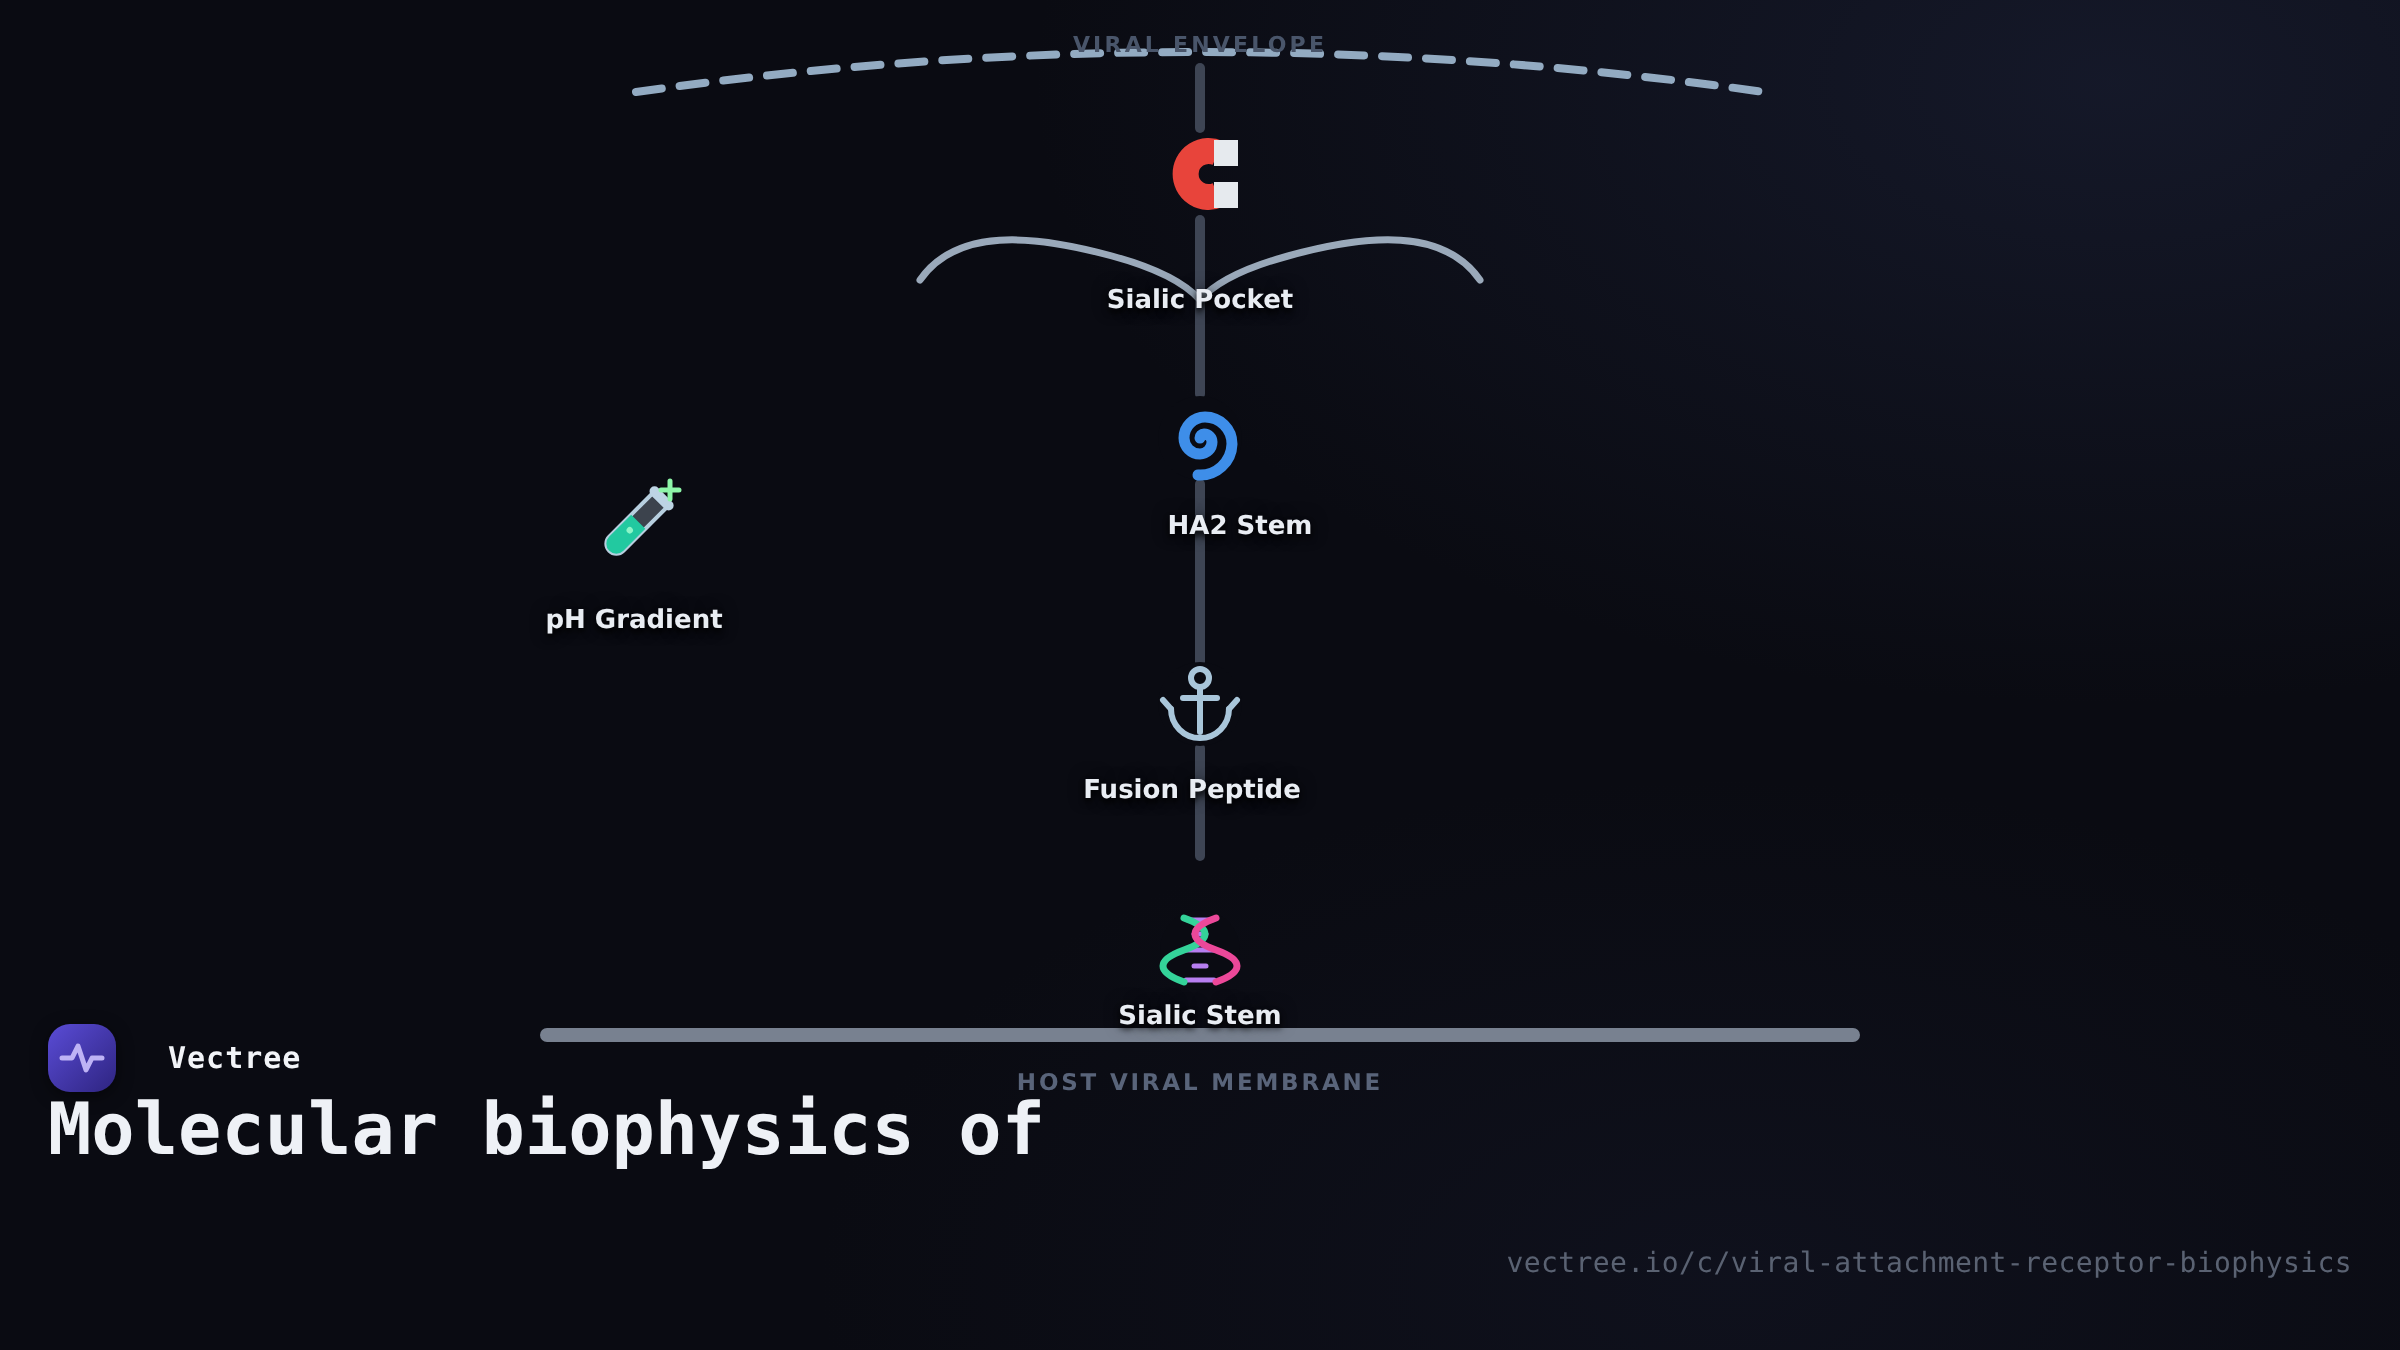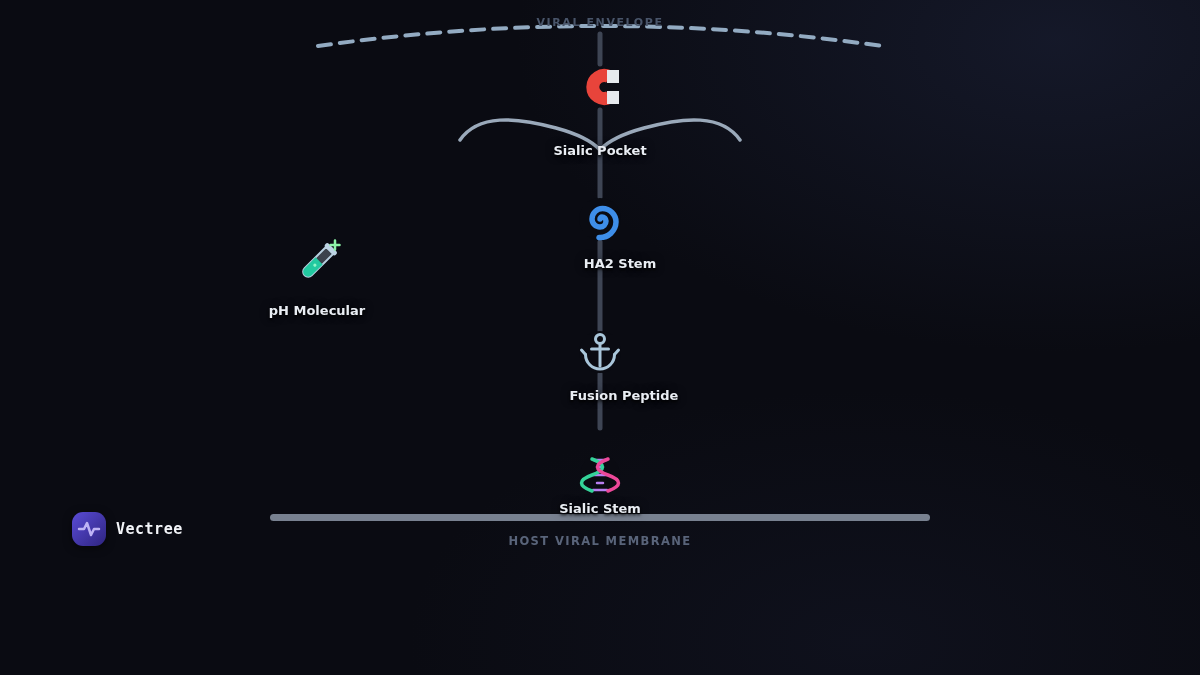--- a/index.html
+++ b/index.html
@@ -22,21 +22,21 @@
     position:absolute;left:600px;top:534px;transform:translateX(-50%);
     font-size:11.5px;font-weight:700;letter-spacing:1.4px;color:#59647a;
     white-space:nowrap;
   }
   .node-icon{position:absolute;transform:translateX(-50%);}
   .node-label{
     position:absolute;transform:translateX(-50%);
     font-size:13px;font-weight:700;color:#e9edf3;white-space:nowrap;
     text-shadow:0 2px 3px rgba(0,0,0,0.95), 0 0 8px rgba(0,0,0,0.6);
   }
-  .brand-row{position:absolute;left:24px;top:512px;display:flex;align-items:center;gap:10px;margin-left:48px;}
+  .brand-row{position:absolute;left:24px;top:512px;display:flex;align-items:center;gap:26px;}
   .brand-logo{
     width:34px;height:34px;border-radius:11px;
     background:linear-gradient(135deg,#5a4cd6 0%,#2e2480 100%);
     display:flex;align-items:center;justify-content:center;
     box-shadow:0 2px 8px rgba(0,0,0,0.5);
   }
   .brand-name{
     font-family:"DejaVu Sans Mono", monospace;
     font-size:15px;font-weight:700;color:#f2f4f8;letter-spacing:0.5px;
   }
@@ -87,21 +87,21 @@
   <svg class="node-icon" style="left:600px;top:330px;" width="44" height="44" viewBox="0 0 44 44">
     <circle cx="22" cy="22" r="21" fill="#0a0b12"></circle>
     <g fill="none" stroke="#a9c6da" stroke-width="3" stroke-linecap="round">
       <circle cx="22" cy="9" r="4.5"></circle>
       <line x1="22" y1="13.5" x2="22" y2="36"></line>
       <line x1="13.5" y1="19" x2="30.5" y2="19"></line>
       <path d="M7.5,24.5 A14.5,14.5 0 0 0 36.5,24.5"></path>
       <path d="M7.5,24.5 L3.5,20 M36.5,24.5 L40.5,20"></path>
     </g>
   </svg>
-  <div class="node-label" style="left:624px;top:388px;text-align:right;">Fusion Peptide</div>
+  <div class="node-label" style="left:596px;top:388px;text-align:right;">Fusion Peptide</div>
 
   <svg class="node-icon" style="left:600px;top:454px;" width="42" height="42" viewBox="0 0 42 42">
     <circle cx="21" cy="21" r="20" fill="#0a0b12"></circle>
     <g stroke="#b77ef0" stroke-width="2.5" stroke-linecap="round">
       <line x1="15" y1="6" x2="27" y2="6"></line>
       <line x1="18" y1="13" x2="24" y2="13"></line>
       <line x1="14" y1="21" x2="28" y2="21"></line>
       <line x1="18" y1="29" x2="24" y2="29"></line>
       <line x1="14" y1="36" x2="28" y2="36"></line>
     </g>
@@ -112,30 +112,32 @@
 
   <svg class="node-icon" style="left:317px;top:237px;" width="52" height="52" viewBox="0 0 52 52">
     <g transform="rotate(45 26 26)">
       <path d="M21,8 L21,38.5 A5,5 0 0 0 31,38.5 L31,8 Z" fill="rgba(190,215,230,0.28)" stroke="#b7cfdf" stroke-width="2"></path>
       <path d="M21,23 L21,38.5 A5,5 0 0 0 31,38.5 L31,23 Z" fill="#22c9a0"></path>
       <rect x="18.5" y="4" width="15" height="5" rx="2.5" fill="#bdd4e4"></rect>
       <circle cx="26" cy="29" r="1.6" fill="#8df5c8"></circle>
     </g>
     <path d="M44,3.5 v9 M39.5,8 h9" stroke="#8df5a8" stroke-width="2.5" stroke-linecap="round"></path>
   </svg>
-  <div class="node-label" style="left:317px;top:303px;">pH Molecular</div>
+  <div class="node-label" style="left:317px;top:303px;">pH Gradient</div>
 
   <div class="mem-label">HOST VIRAL MEMBRANE</div>
 
   <div class="brand-row">
     <div class="brand-logo">
       <svg width="34" height="34" viewBox="0 0 34 34">
         <polyline points="7,17 12,17 15,11 19,23 22,17 27,17" fill="none" stroke="#beb3f5" stroke-width="2.5" stroke-linecap="round" stroke-linejoin="round"></polyline>
       </svg>
     </div>
     <div class="brand-name">Vectree</div>
   </div>
 
   <div class="page-title">
+    <div>Molecular biophysics of</div>
   </div>
 
+  <div class="page-url">vectree.io/c/viral-attachment-receptor-biophysics</div>
 
 </div>
 
 </body></html>

